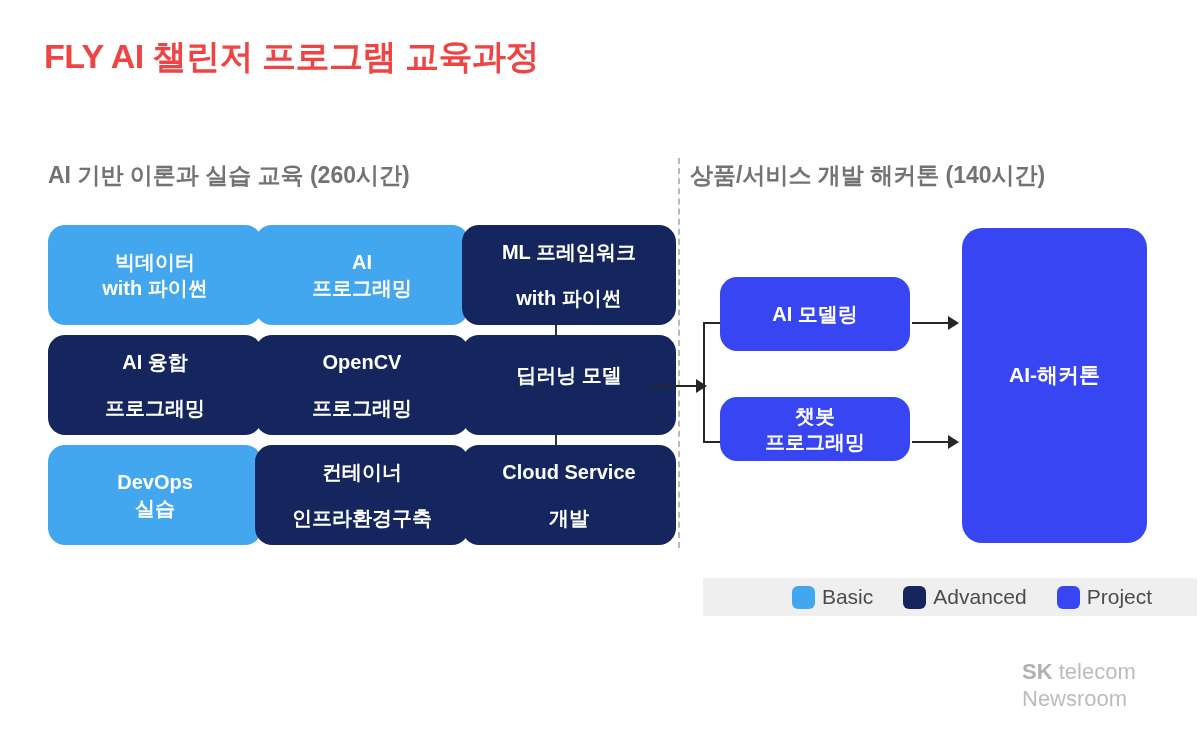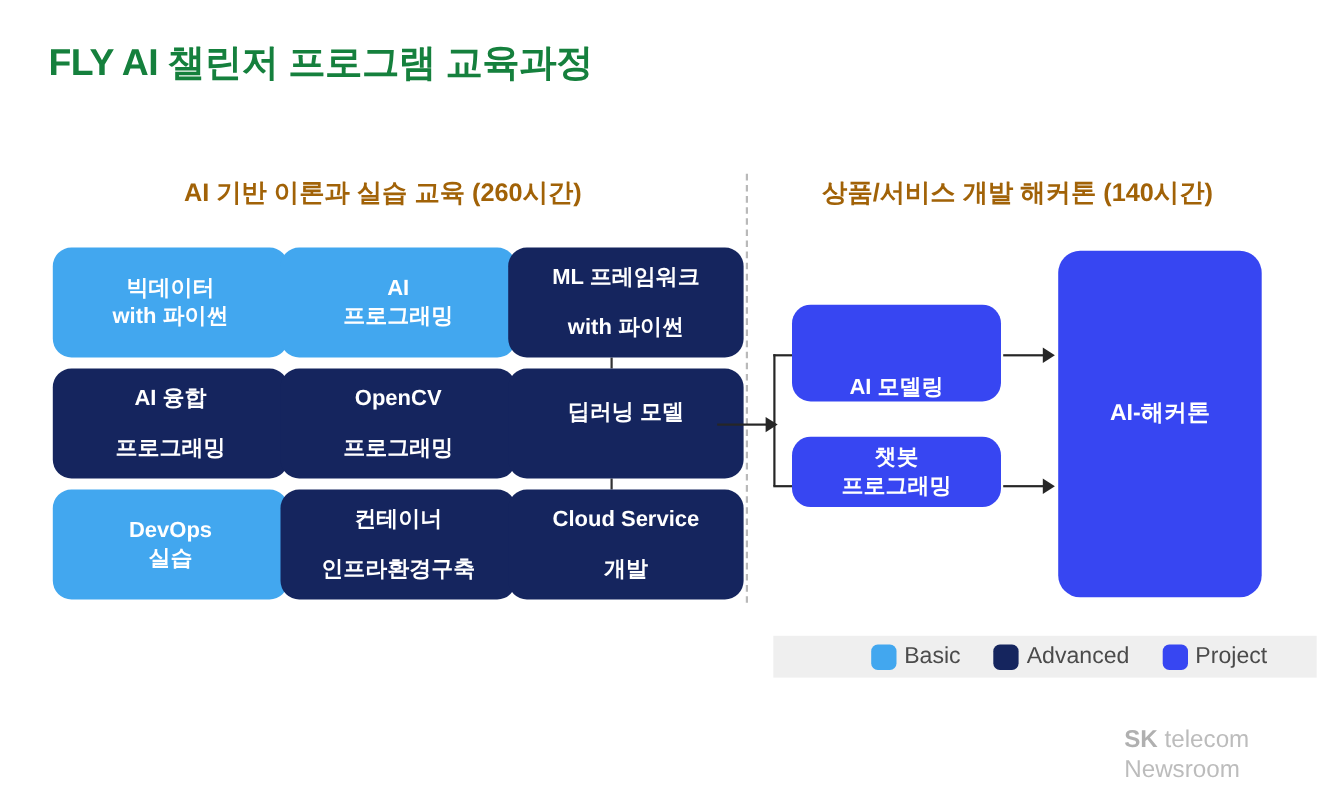--- a/index.html
+++ b/index.html
@@ -17,32 +17,31 @@
   }
 
   
   #page-title {
     position: absolute;
     left: 44px;
     top: 34px;
     font-size: 34px;
     font-weight: bold;
     letter-spacing: -0.5px;
-    color: #15803d;
+    color: #ef4444;
     white-space: nowrap;
   }
 
   
   .section-header {
     position: absolute;
     font-size: 23px;
     font-weight: bold;
-    color: #a16207;
-    white-space: nowrap;
-    text-align: center;
+    color: #737373;
+    white-space: nowrap;
   }
   #header-left  { left: 48px;  top: 160px; width: 600px; }
   #header-right { left: 690px; top: 160px; width: 470px; }
 
   
   #divider {
     position: absolute;
     left: 678px;
     top: 158px;
     width: 0;
@@ -99,23 +98,22 @@
     width: 0;
     border-left: 2px solid #333333;
   }
 
   
   #proj-modeling {
     position: absolute;
     left: 720px;
     top: 277px;
     width: 190px;
-    height: 88px;
+    height: 74px;
     border-radius: 17px;
-    justify-content: flex-end;
   }
   #proj-chatbot {
     position: absolute;
     left: 720px;
     top: 397px;
     width: 190px;
     height: 64px;
     border-radius: 17px;
   }
   #proj-hackathon {

